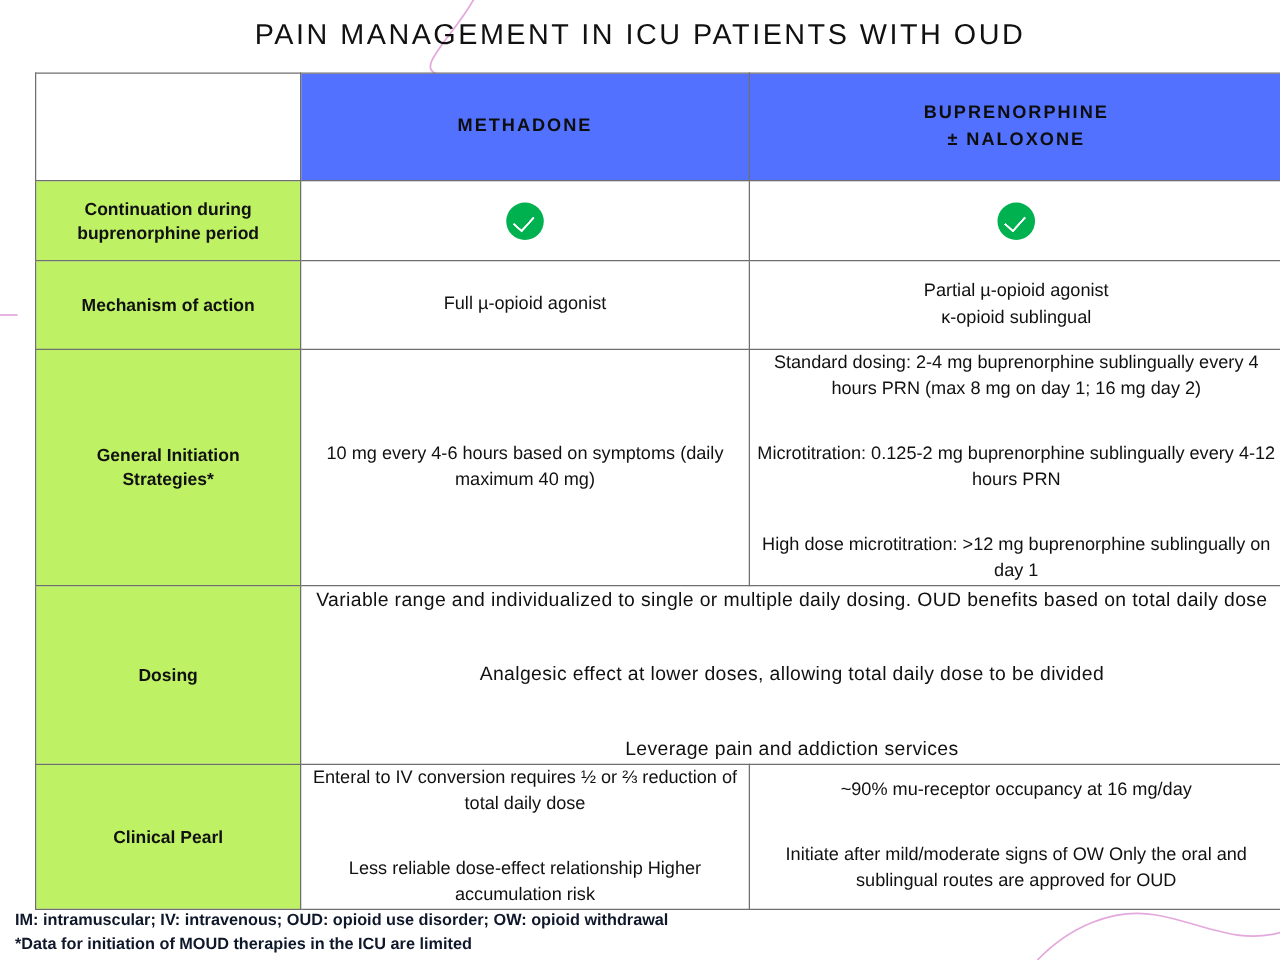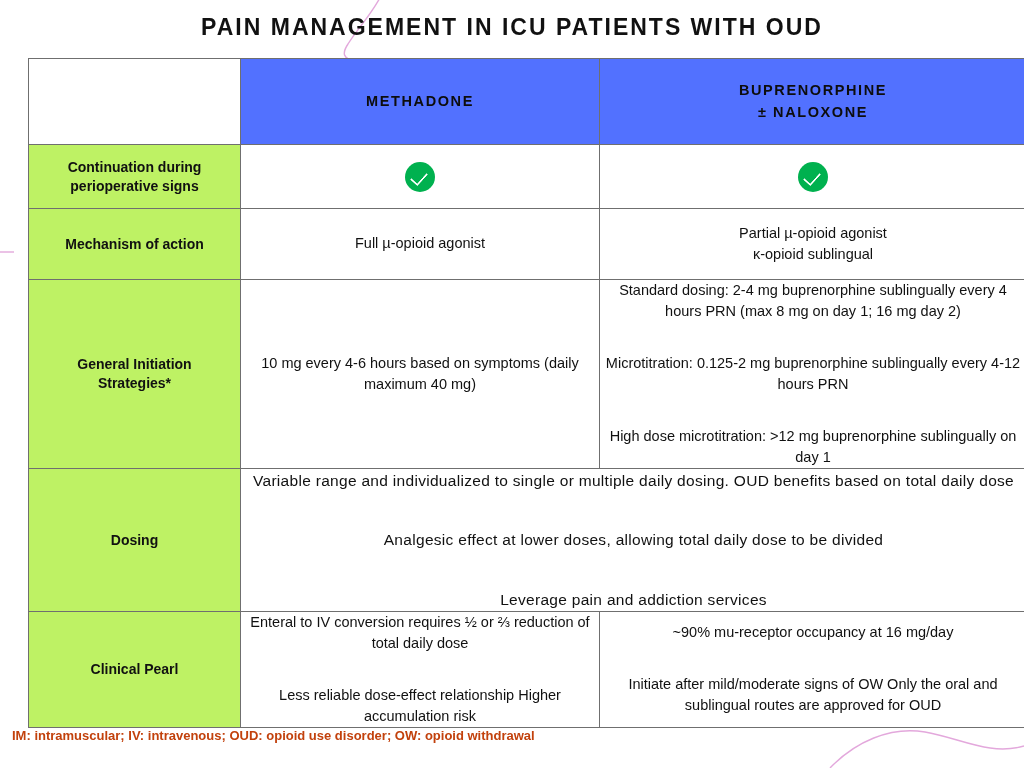--- a/index.html
+++ b/index.html
@@ -26,21 +26,21 @@
     z-index: 0;
   }
 
   #page-title {
     position: absolute;
     left: 0;
     top: 14px;
     width: 1024px;
     text-align: center;
     font-size: 23px;
-    font-weight: 700;
+    font-weight: 400;
     letter-spacing: 2.0px;
     color: #111111;
     z-index: 2;
     white-space: nowrap;
   }
 
   #comparison-table {
     position: absolute;
     left: 28px;
     top: 58px;
@@ -129,21 +129,21 @@
     border-radius: 1px;
   }
 
   #footnotes {
     position: absolute;
     left: 12px;
     top: 727px;
     width: 900px;
     font-size: 13px;
     font-weight: 700;
-    color: #c2410c;
+    color: #0f172a;
     line-height: 1.45;
     z-index: 2;
   }
   #footnotes div { white-space: nowrap; }
 </style>
 </head>
 <body>
 
 <svg id="decor-layer" viewBox="0 0 1024 768" xmlns="http://www.w3.org/2000/svg">
   <path d="M 382 -6 C 372 14, 358 28, 348 44 C 340 56, 347 58, 350 60" fill="none" stroke="#E3A8DC" stroke-width="1.4"></path>
@@ -166,21 +166,21 @@
       <td class="header-drug">METHADONE</td>
       <td class="header-drug">
         <span>BUPRENORPHINE</span><br>
         <span>± NALOXONE</span>
       </td>
     </tr>
 
     <tr class="r-continuation">
       <td class="row-label">
         <span>Continuation during</span><br>
-        <span>perioperative signs</span>
+        <span>buprenorphine period</span>
       </td>
       <td class="cell-body">
         <span class="check-badge"></span>
       </td>
       <td class="cell-body">
         <span class="check-badge"></span>
       </td>
     </tr>
 
     <tr class="r-mechanism">
@@ -227,13 +227,14 @@
       <td class="cell-body">
         <div class="para">~90% mu-receptor occupancy at 16 mg/day</div>
         <div class="para">Initiate after mild/moderate signs of OW Only the oral and sublingual routes are approved for OUD</div>
       </td>
     </tr>
   </tbody>
 </table>
 
 <div id="footnotes">
   <div>IM: intramuscular; IV: intravenous; OUD: opioid use disorder; OW: opioid withdrawal</div>
+  <div>*Data for initiation of MOUD therapies in the ICU are limited</div>
 </div>
 
 </body></html>

